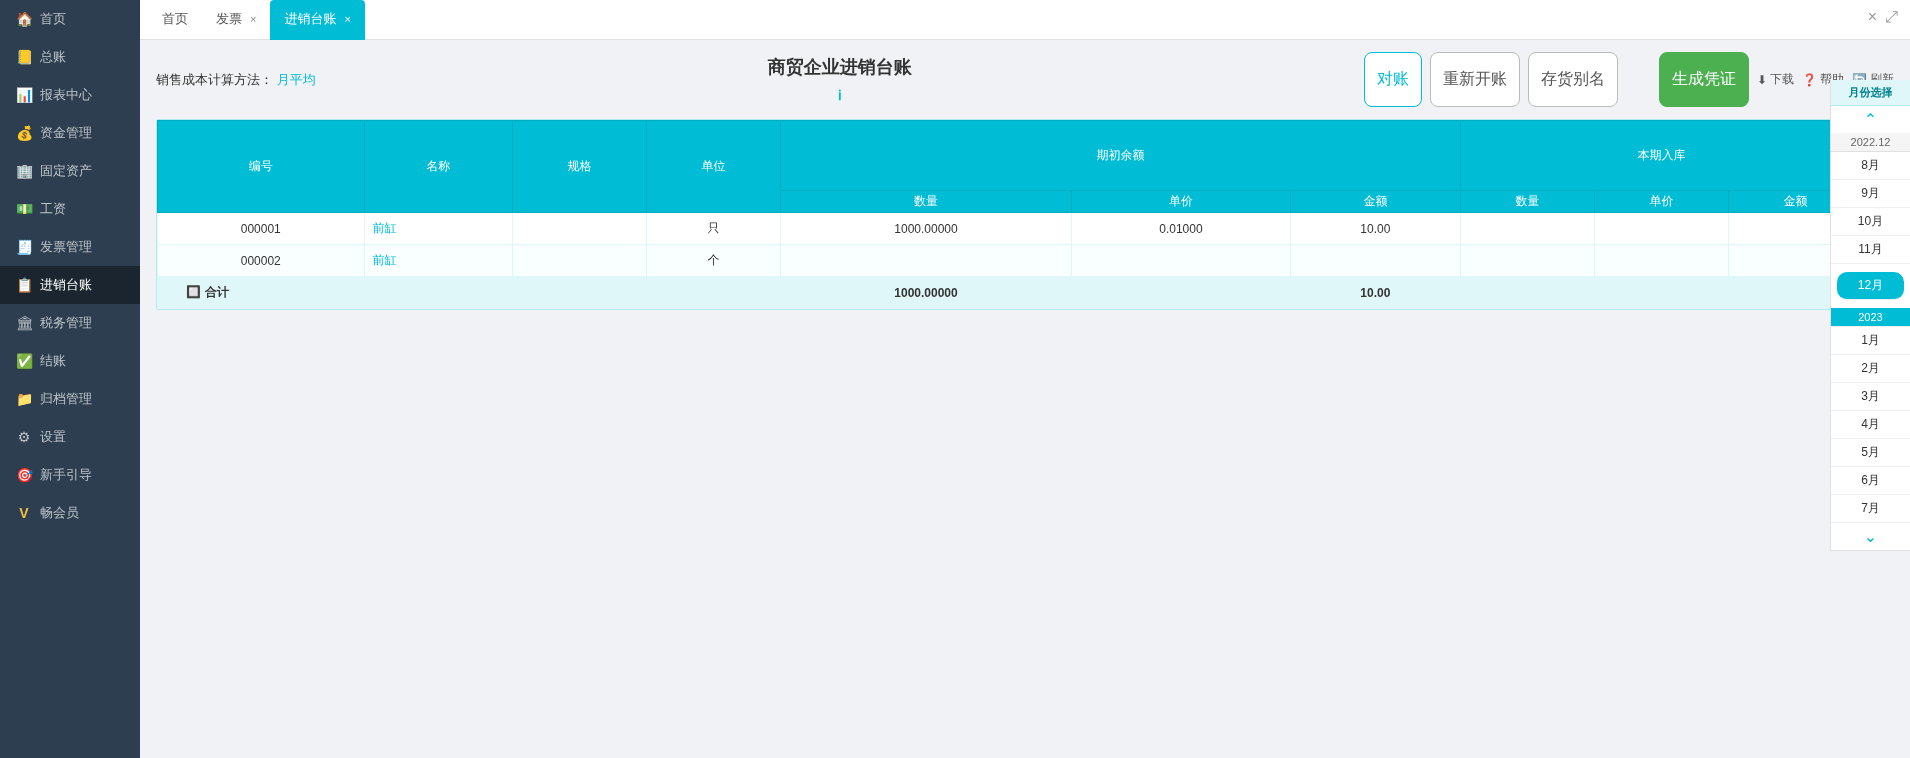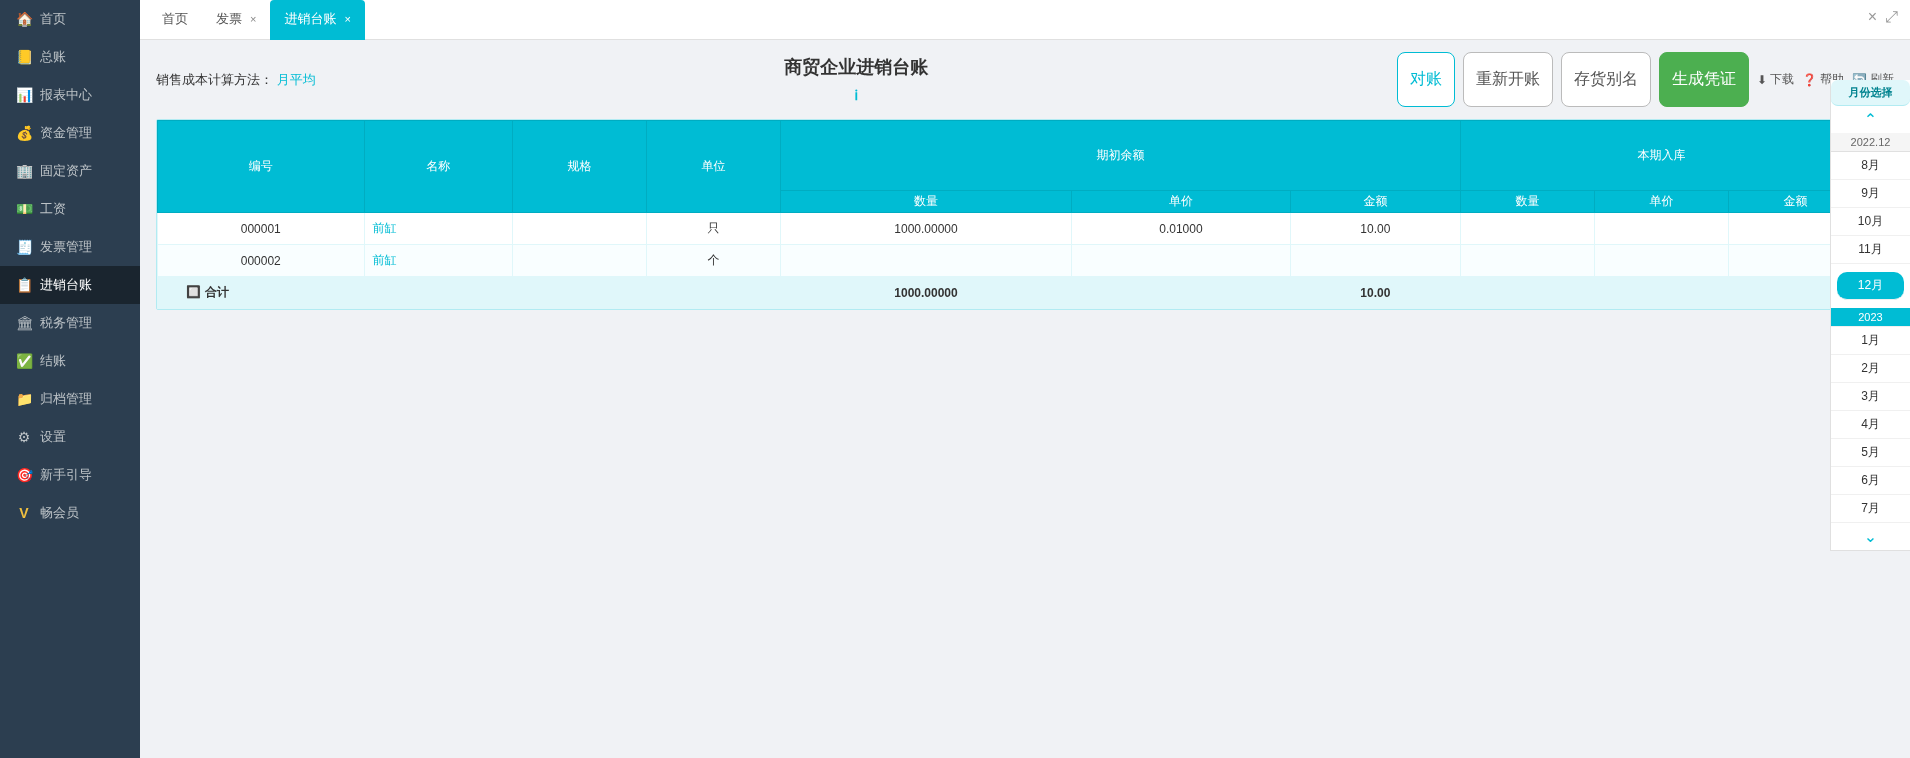--- a/index.html
+++ b/index.html
@@ -127,20 +127,21 @@
       background: #fff;
     }
     .btn-outline-gray {
       border-color: #bbb;
       color: #555;
     }
     .btn-green {
       background: #4caf50;
       color: #fff;
       border-color: #4caf50;
+      margin-left: 33px;
     }
     .btn-text {
       border: none;
       background: none;
       color: #555;
       font-size: 12px;
       cursor: pointer;
       display: flex;
       align-items: center;
       gap: 3px;
@@ -218,21 +219,20 @@
       font-size: 12px;
     }
     .month-panel-title {
       background: #e0f7fa;
       text-align: center;
       padding: 5px 4px;
       font-size: 11px;
       color: #00838f;
       font-weight: bold;
       border-bottom: 1px solid #b2ebf2;
-      border-radius: 7px;
     }
     .month-year-label {
       text-align: center;
       padding: 3px;
       font-size: 11px;
       color: #666;
       background: #f5f5f5;
       border-bottom: 1px solid #e0e0e0;
     }
     .month-item {

